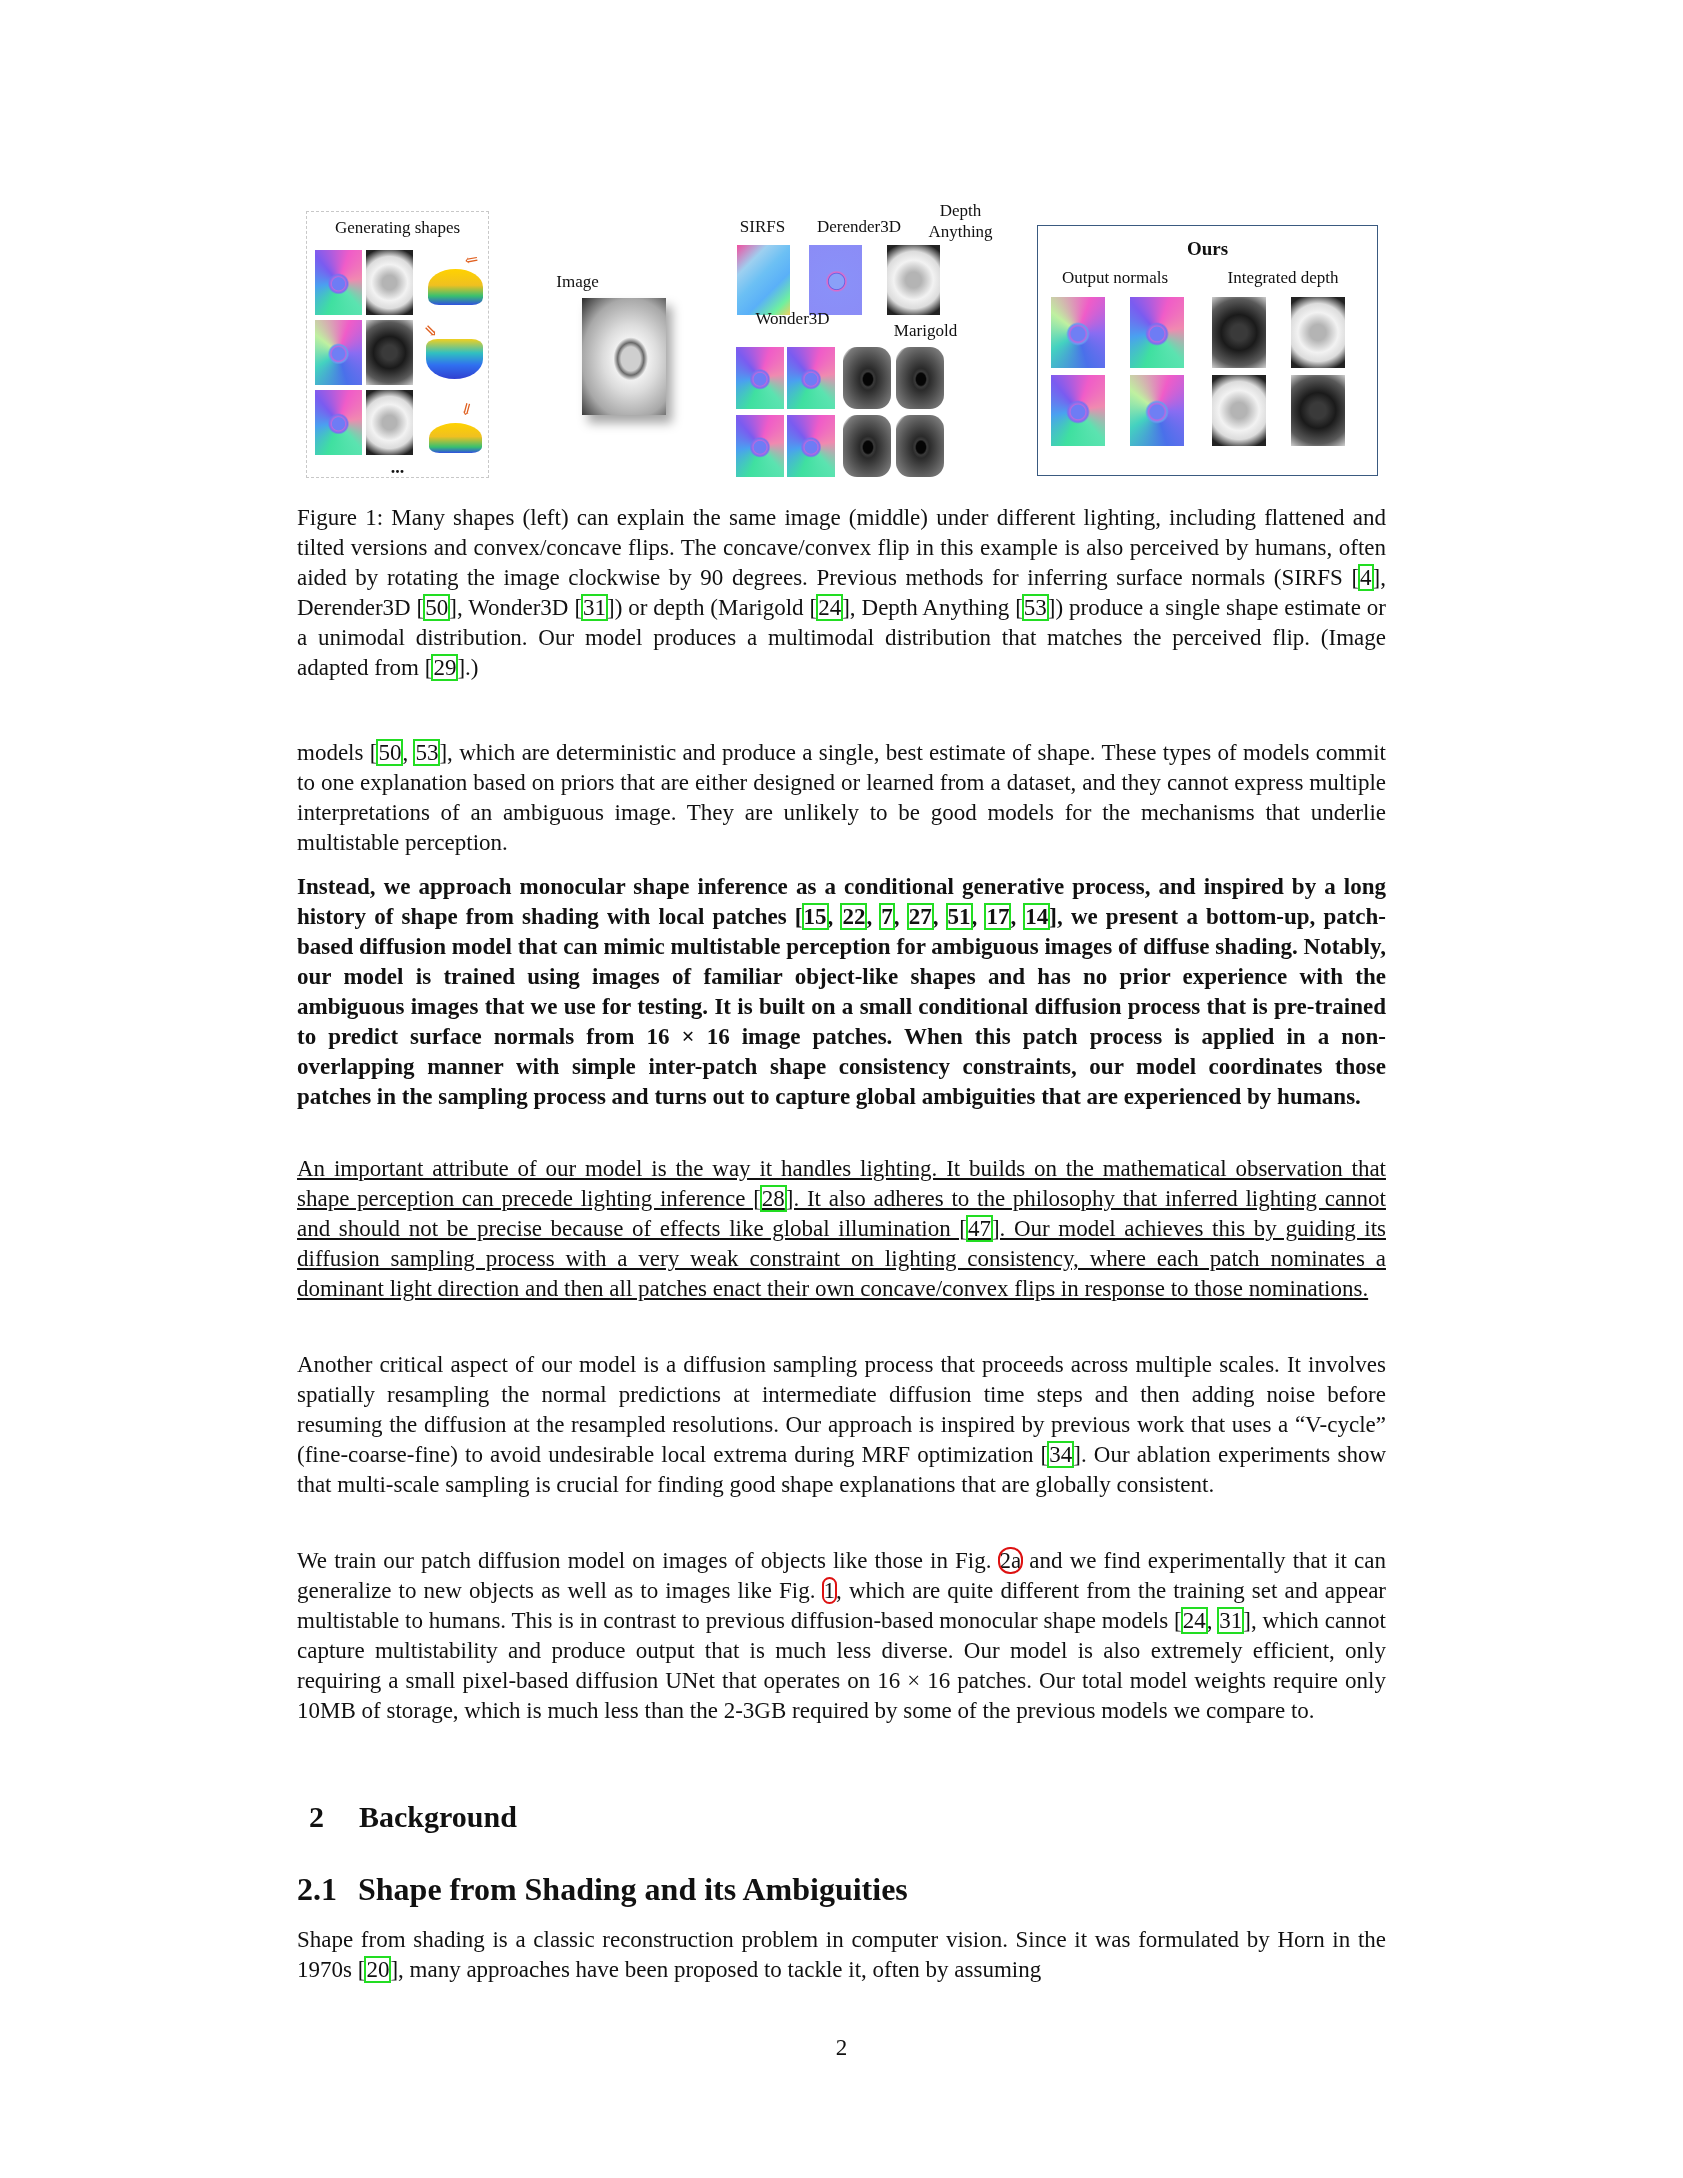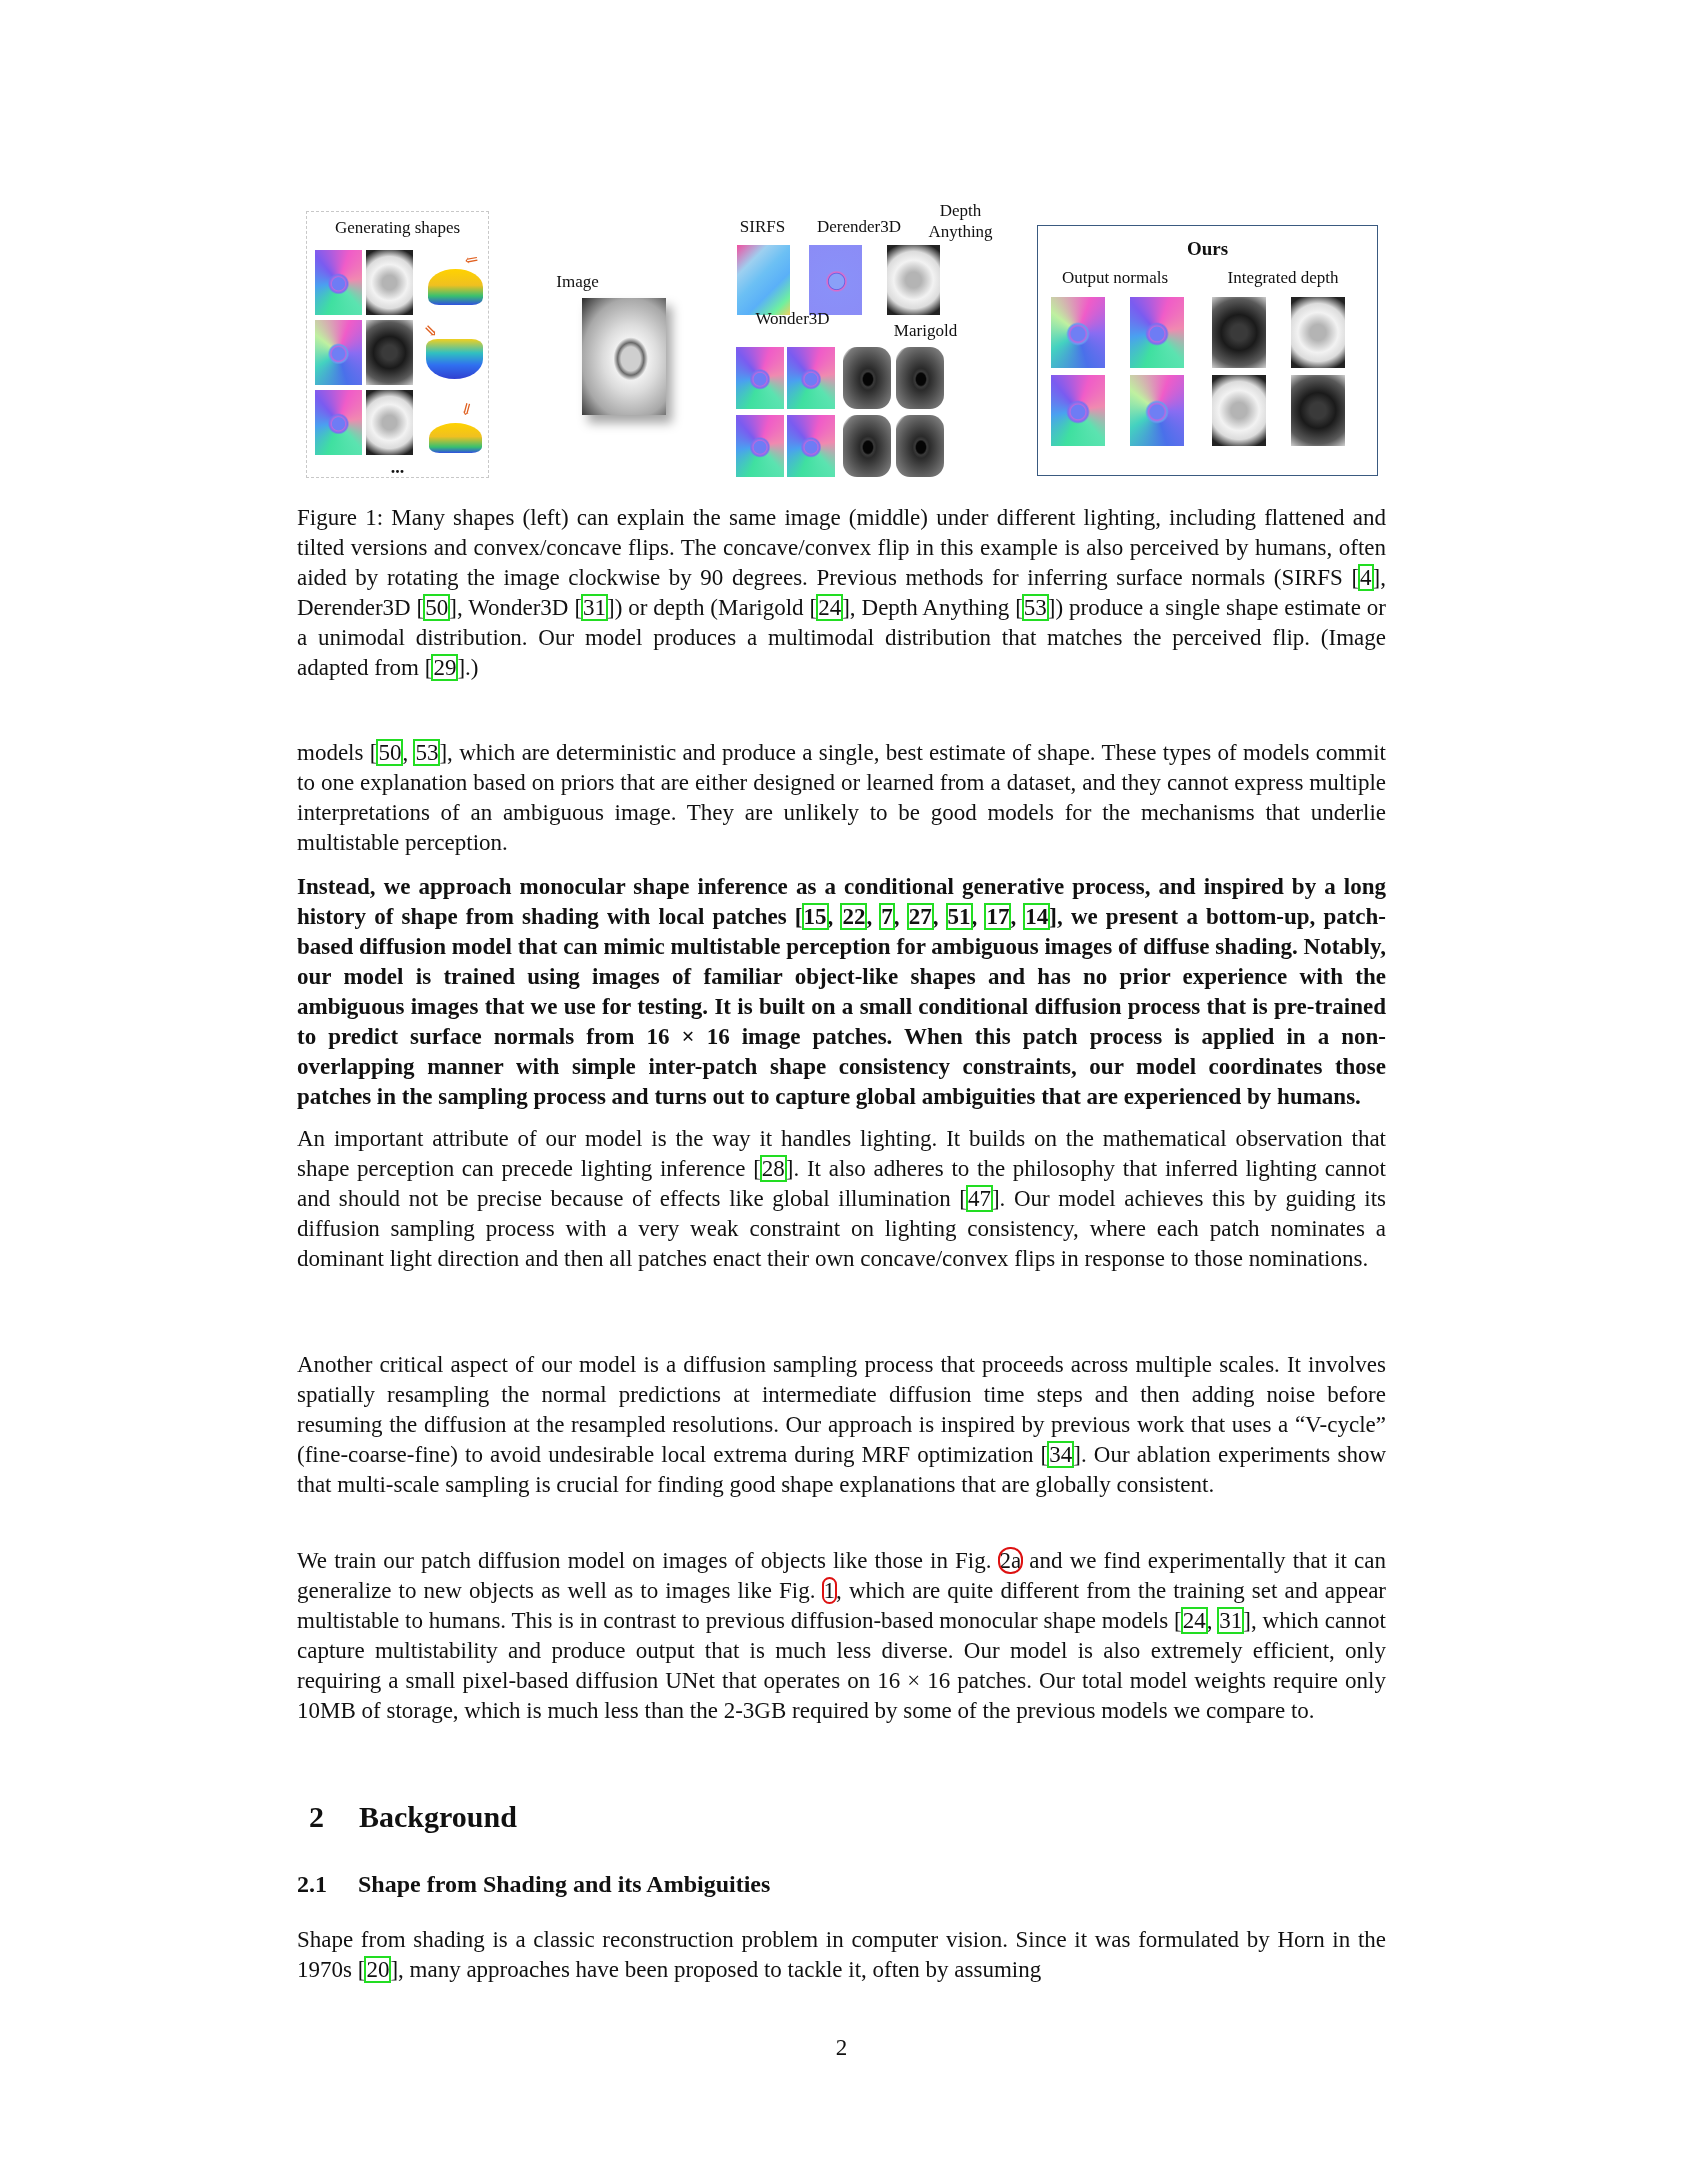--- a/index.html
+++ b/index.html
@@ -22,21 +22,21 @@
   .dep-dark { background: radial-gradient(circle at 50% 50%, #3a3a3a 0 18%, #1a1a1a 40%, #5a5a5a 75%, #d0d0d0 100%); }
   .mari { background: radial-gradient(ellipse at 52% 52%, #050505 0 13%, #3a3a3a 17%, #2a2a2a 24%, #555 55%, #7a7a7a 80%, #fff 88%); border-radius:14px; }
   .img-main { background: radial-gradient(ellipse at 58% 52%, #cfcfcf 0 14%, #6a6a6a 19%, #f0f0f0 25%, #dcdcdc 40%, #a8a8a8 70%, #2a2a2a 100%);
               box-shadow: 6px 8px 10px rgba(0,0,0,0.35); }
   .surf { position:absolute; border-radius:50% 50% 20% 20%; }
   .caption, .para { position:absolute; left:297px; width:1089px; font-size:23px; line-height:30px; text-align:justify; margin:0; }
   .caption span, .para span { }
   .cite { outline:2px solid #22dd22; outline-offset:-1px; padding:0 1px; }
   .ref { outline:2px solid #dd1111; outline-offset:-1px; padding:0 1px;border-radius:11px; }
   .h2 { position:absolute; left:297px; font-size:30px; font-weight:bold; }
-  .h3 { position:absolute; left:297px; font-size:24px; font-weight:bold; }
+  .h3 { position:absolute; left:297px; font-size:32px; font-weight:bold; }
   .pagenum { position:absolute; left:0; width:1683px; text-align:center; top:2035px; font-size:23px; }
 </style>
 </head>
 <body>
 
 <div class="abs" style="left:297px;top:198px;width:1099px;height:287px;">
 
   <div class="abs" style="left:9px;top:13px;width:181px;height:265px;border:1px dashed #c8c8c8;">
     <div class="fig-label" style="left:0;width:181px;top:6px;">Generating shapes</div>
 
@@ -106,21 +106,21 @@
 </p>
 
 <p class="para" style="top:738px;">
   <span>models [</span><span class="cite">50</span><span>, </span><span class="cite">53</span><span>], which are deterministic and produce a single, best estimate of shape. These types of models commit to one explanation based on priors that are either designed or learned from a dataset, and they cannot express multiple interpretations of an ambiguous image. They are unlikely to be good models for the mechanisms that underlie multistable perception.</span>
 </p>
 
 <p class="para" style="top:872px;font-weight:bold;">
   <span>Instead, we approach monocular shape inference as a conditional generative process, and inspired by a long history of shape from shading with local patches [</span><span class="cite">15</span>, <span class="cite">22</span>, <span class="cite">7</span>, <span class="cite">27</span>, <span class="cite">51</span>, <span class="cite">17</span>, <span class="cite">14</span><span>], we present a bottom-up, patch-based diffusion model that can mimic multistable perception for ambiguous images of diffuse shading. Notably, our model is trained using images of familiar object-like shapes and has no prior experience with the ambiguous images that we use for testing. It is built on a small conditional diffusion process that is pre-trained to predict surface normals from 16 × 16 image patches. When this patch process is applied in a non-overlapping manner with simple inter-patch shape consistency constraints, our model coordinates those patches in the sampling process and turns out to capture global ambiguities that are experienced by humans.</span>
 </p>
 
-<p class="para" style="top:1124px;">
+<p class="para" style="top:1154px;text-decoration:underline;">
   <span>An important attribute of our model is the way it handles lighting. It builds on the mathematical observation that shape perception can precede lighting inference [</span><span class="cite">28</span><span>]. It also adheres to the philosophy that inferred lighting cannot and should not be precise because of effects like global illumination [</span><span class="cite">47</span><span>]. Our model achieves this by guiding its diffusion sampling process with a very weak constraint on lighting consistency, where each patch nominates a dominant light direction and then all patches enact their own concave/convex flips in response to those nominations.</span>
 </p>
 
 <p class="para" style="top:1350px;">
   <span>Another critical aspect of our model is a diffusion sampling process that proceeds across multiple scales. It involves spatially resampling the normal predictions at intermediate diffusion time steps and then adding noise before resuming the diffusion at the resampled resolutions. Our approach is inspired by previous work that uses a “V-cycle” (fine-coarse-fine) to avoid undesirable local extrema during MRF optimization [</span><span class="cite">34</span><span>]. Our ablation experiments show that multi-scale sampling is crucial for finding good shape explanations that are globally consistent.</span>
 </p>
 
 <p class="para" style="top:1546px;">
   <span>We train our patch diffusion model on images of objects like those in Fig. </span><span class="ref">2a</span><span> and we find experimentally that it can generalize to new objects as well as to images like Fig. </span><span class="ref">1</span><span>, which are quite different from the training set and appear multistable to humans. This is in contrast to previous diffusion-based monocular shape models [</span><span class="cite">24</span><span>, </span><span class="cite">31</span><span>], which cannot capture multistability and produce output that is much less diverse. Our model is also extremely efficient, only requiring a small pixel-based diffusion UNet that operates on 16 × 16 patches. Our total model weights require only 10MB of storage, which is much less than the 2-3GB required by some of the previous models we compare to.</span>
 </p>

